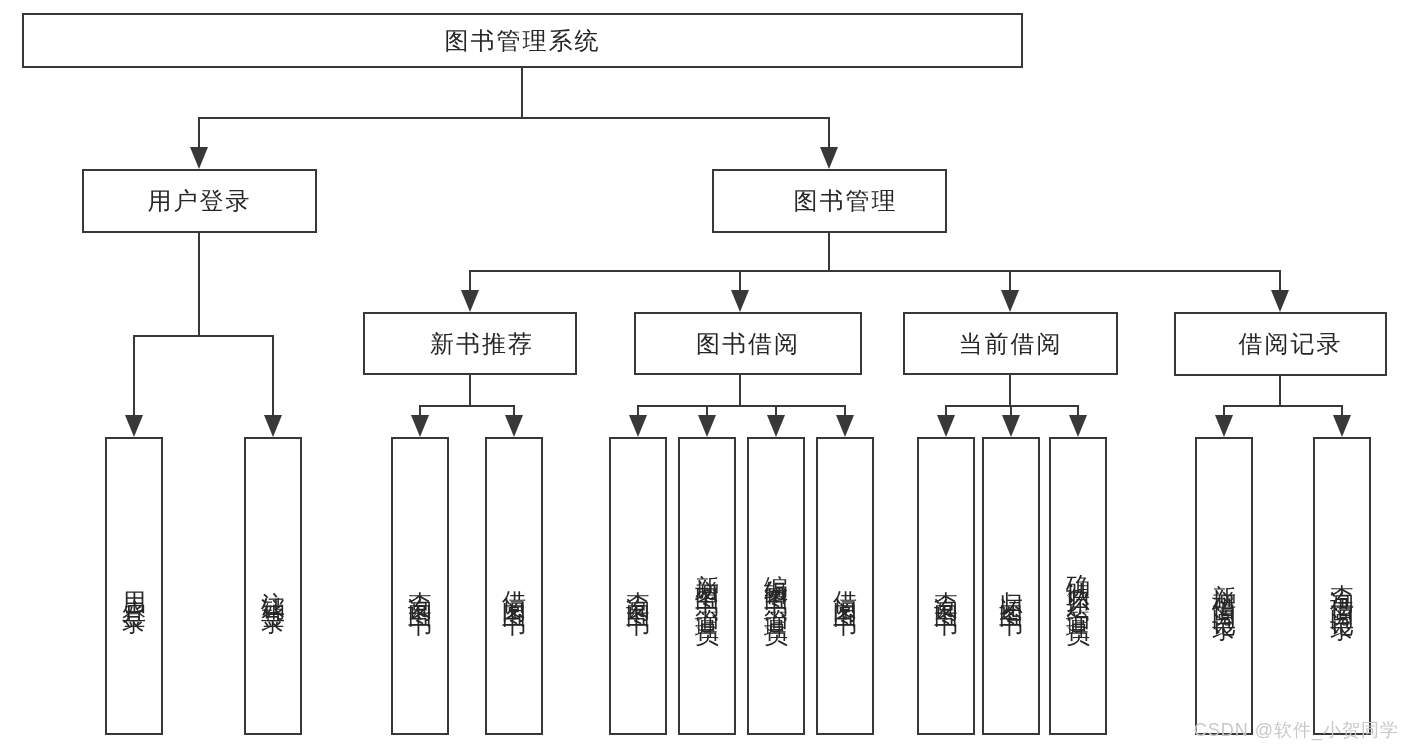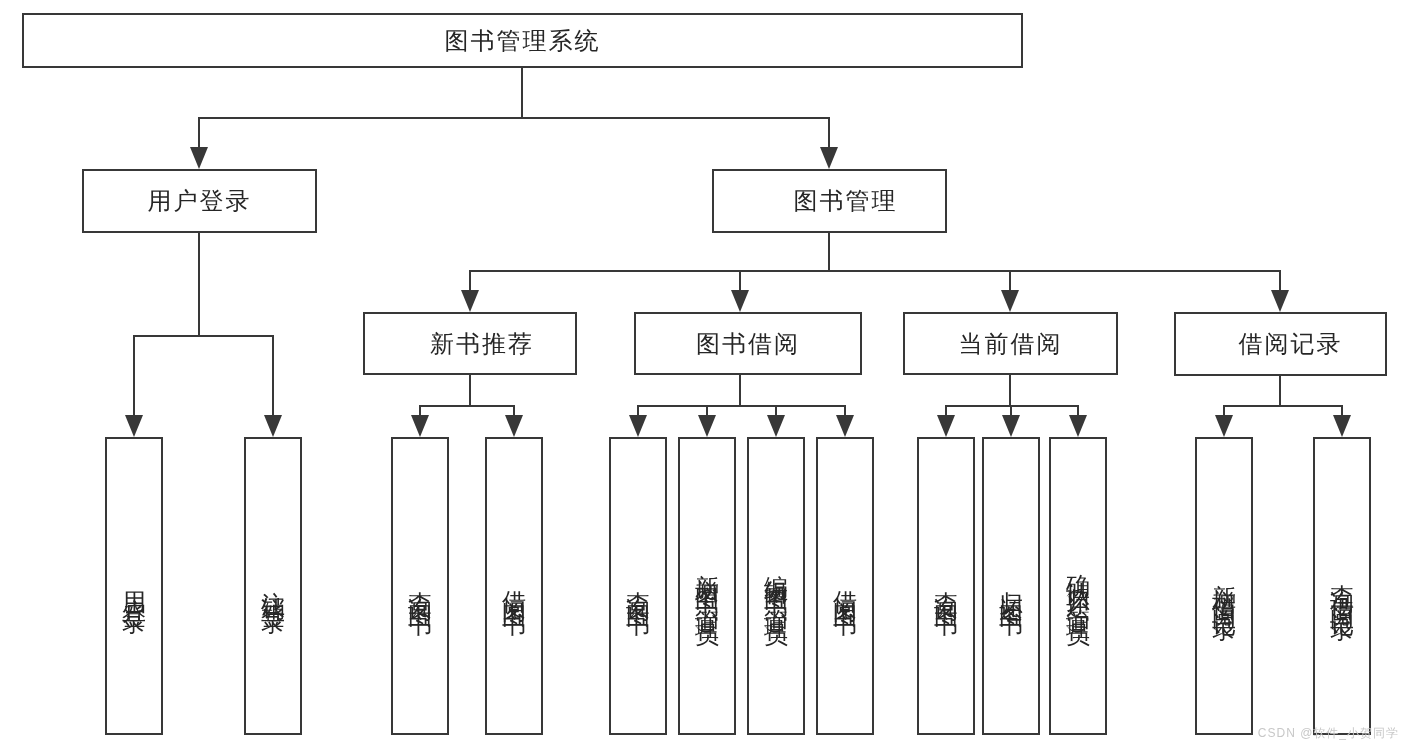--- a/index.html
+++ b/index.html
@@ -55,21 +55,21 @@
   #l-bb-borrow   { left: 816px; }
   #l-cb-query    { left: 917px; }
   #l-cb-return   { left: 982px; }
   #l-cb-confirm  { left: 1049px; }
   #l-br-add      { left: 1195px; }
   #l-br-query    { left: 1313px; }
   #watermark {
     position: absolute;
     right: 6px;
     bottom: 5px;
-    font-size: 12px;
+    font-size: 18px;
     color: #c8c8c8;
     letter-spacing: 1px;
     white-space: nowrap;
   }
 </style>
 </head>
 <body>
 
 <div id="stage">
 

